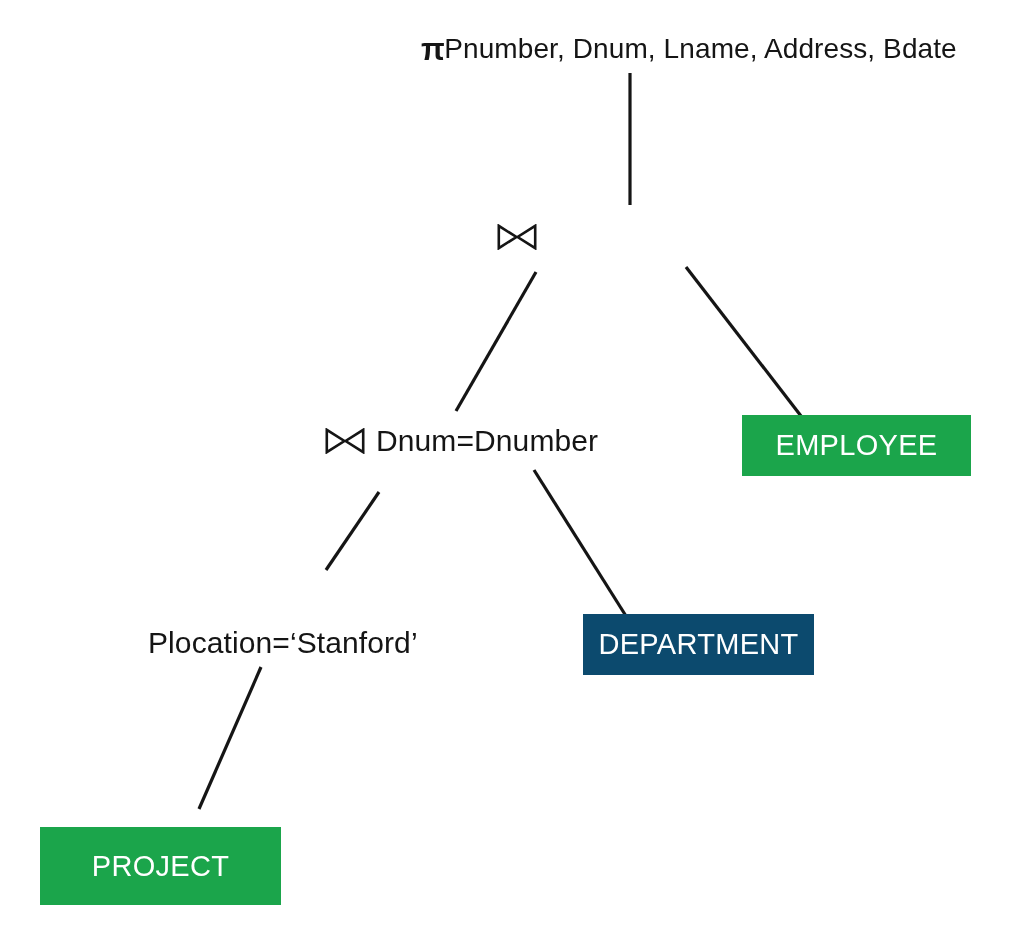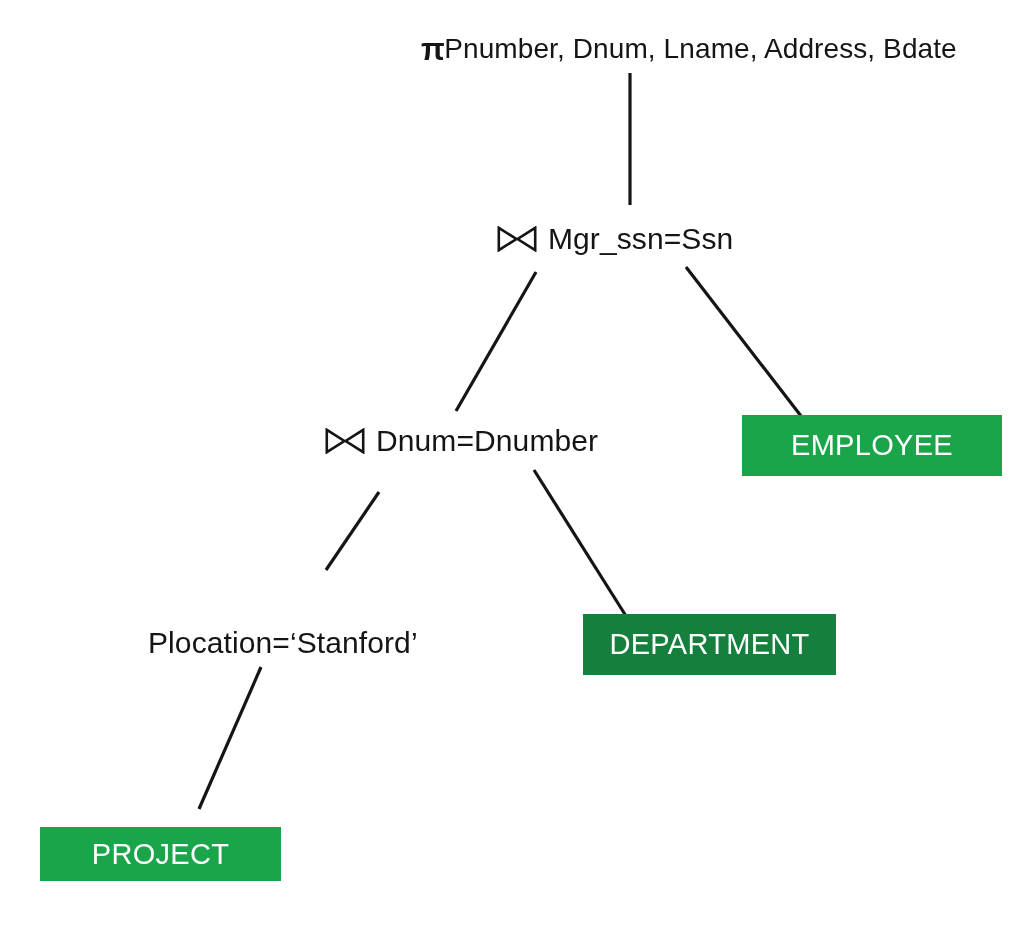--- a/index.html
+++ b/index.html
@@ -109,43 +109,42 @@
   </div>
 
   <div class="node-text" style="left:497px; top:224px;">
     <span class="op-row">
       <span class="join-symbol">
         <svg viewBox="0 0 40 26" width="40" height="26" xmlns="http://www.w3.org/2000/svg">
           <path d="M1.8 1.8 L1.8 24.2 L19.4 13 Z" fill="none" stroke="#151515" stroke-width="2.6" stroke-linejoin="miter"></path>
           <path d="M38.2 1.8 L38.2 24.2 L20.6 13 Z" fill="none" stroke="#151515" stroke-width="2.6" stroke-linejoin="miter"></path>
         </svg>
       </span>
-      <span class="join-cond">Mgr_ssn=Ssn</span>
     </span>
   </div>
 
   <div class="node-text select-cond" style="left:148px; top:628px;">Plocation=‘Stanford’</div>
 
   <div class="node-text" style="left:325px; top:426px;">
     <span class="op-row">
       <span class="join-symbol">
         <svg viewBox="0 0 40 26" width="40" height="26" xmlns="http://www.w3.org/2000/svg">
           <path d="M1.8 1.8 L1.8 24.2 L19.4 13 Z" fill="none" stroke="#151515" stroke-width="2.6" stroke-linejoin="miter"></path>
           <path d="M38.2 1.8 L38.2 24.2 L20.6 13 Z" fill="none" stroke="#151515" stroke-width="2.6" stroke-linejoin="miter"></path>
         </svg>
       </span>
       <span class="join-cond">Dnum=Dnumber</span>
     </span>
   </div>
 
-  <div class="relation-box" style="left:742px; top:415px; width:260px; height:61px; background:#1BA54B;">
+  <div class="relation-box" style="left:742px; top:415px; width:229px; height:61px; background:#1BA54B;">
     <span>EMPLOYEE</span>
   </div>
 
-  <div class="relation-box" style="left:583px; top:614px; width:253px; height:61px; background:#15803d;">
+  <div class="relation-box" style="left:583px; top:614px; width:231px; height:61px; background:#0c4a6e;">
     <span>DEPARTMENT</span>
   </div>
 
-  <div class="relation-box" style="left:40px; top:827px; width:241px; height:54px; background:#1BA54B;">
+  <div class="relation-box" style="left:40px; top:827px; width:241px; height:78px; background:#1BA54B;">
     <span>PROJECT</span>
   </div>
 
 </div>
 
 </body></html>

